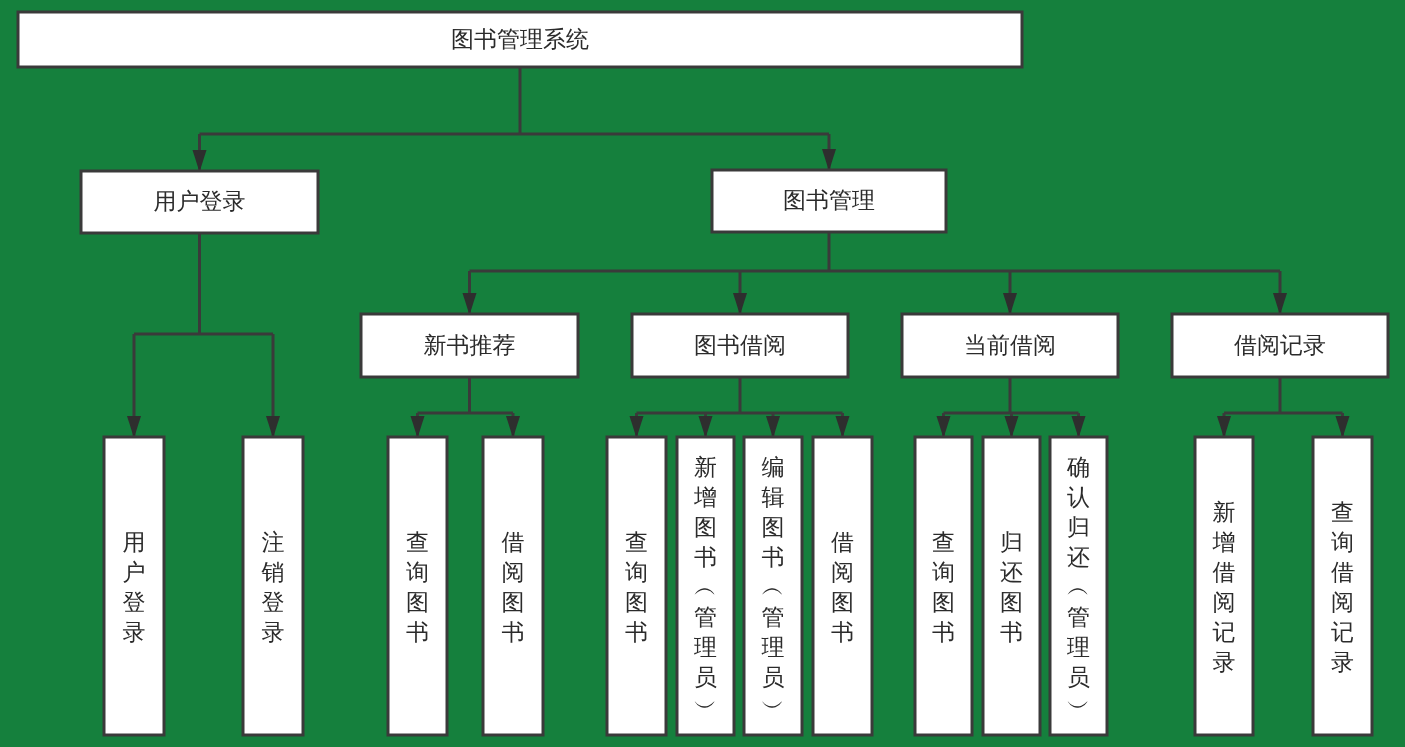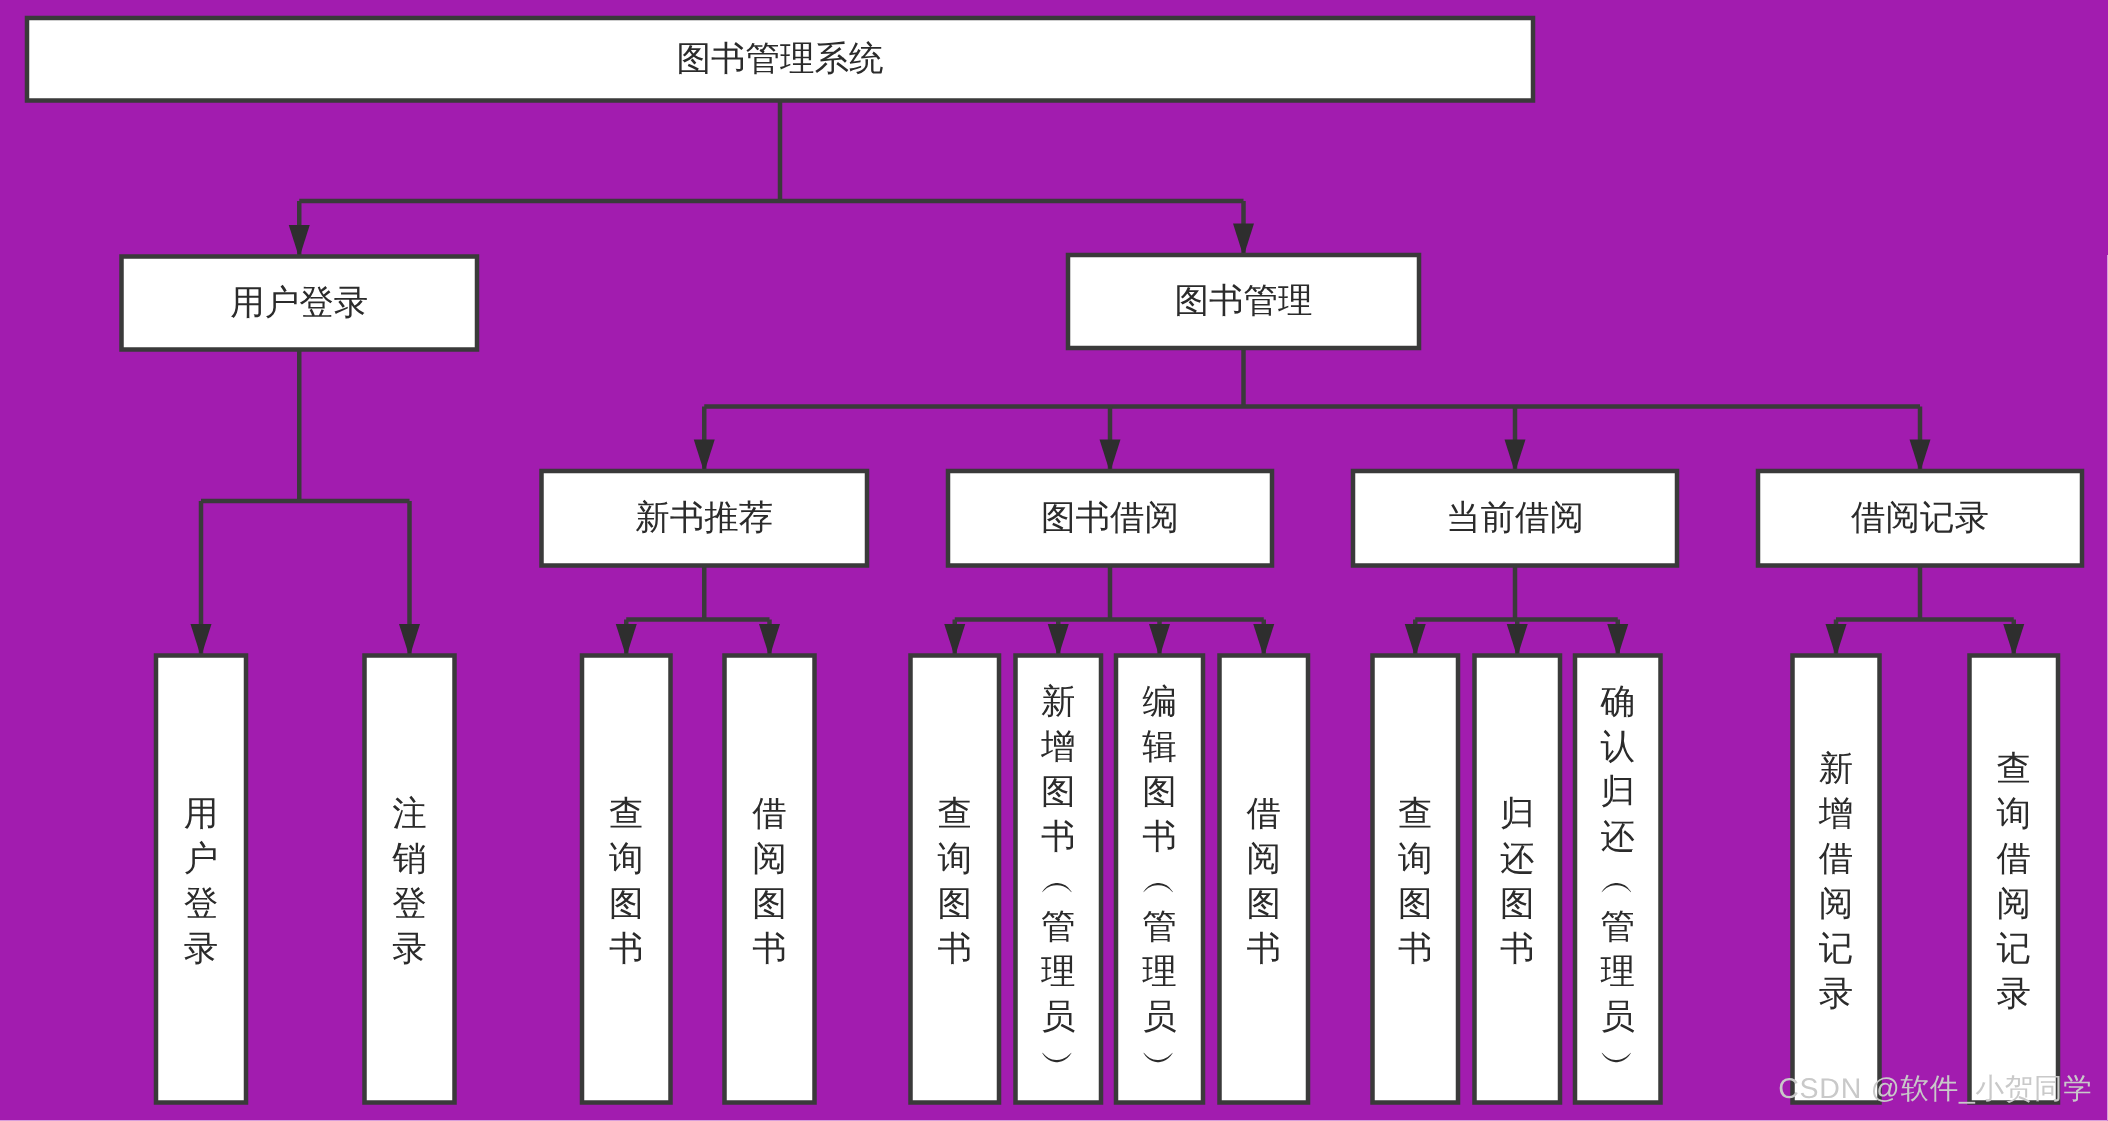--- a/index.html
+++ b/index.html
@@ -8,21 +8,21 @@
     padding: 0;
     background: #ffffff;
   }
   body {
     font-family: "Liberation Sans", "DejaVu Sans", sans-serif;
   }
   #diagram-root {
     position: relative;
     width: 1405px;
     height: 747px;
-    background: #a21caf;
+    background: #15803d;
     overflow: hidden;
   }
   svg#flow-svg {
     position: absolute;
     left: 0;
     top: 0;
     width: 1405px;
     height: 747px;
     display: block;
   }
@@ -203,15 +203,14 @@
           <rect x="1195" y="437" width="58" height="298" class="node-box"></rect>
           <text x="1224" y="520" class="leaf-label"><tspan x="1224" dy="0">新</tspan><tspan x="1224" dy="30">增</tspan><tspan x="1224" dy="30">借</tspan><tspan x="1224" dy="30">阅</tspan><tspan x="1224" dy="30">记</tspan><tspan x="1224" dy="30">录</tspan></text>
         </g>
         <g>
           <rect x="1313" y="437" width="59" height="298" class="node-box"></rect>
           <text x="1342.5" y="520" class="leaf-label"><tspan x="1342.5" dy="0">查</tspan><tspan x="1342.5" dy="30">询</tspan><tspan x="1342.5" dy="30">借</tspan><tspan x="1342.5" dy="30">阅</tspan><tspan x="1342.5" dy="30">记</tspan><tspan x="1342.5" dy="30">录</tspan></text>
         </g>
       </g>
   </svg>
 
-  <div class="watermark">CSDN @软件_小贺同学</div>
 
 </div>
 
 </body></html>

